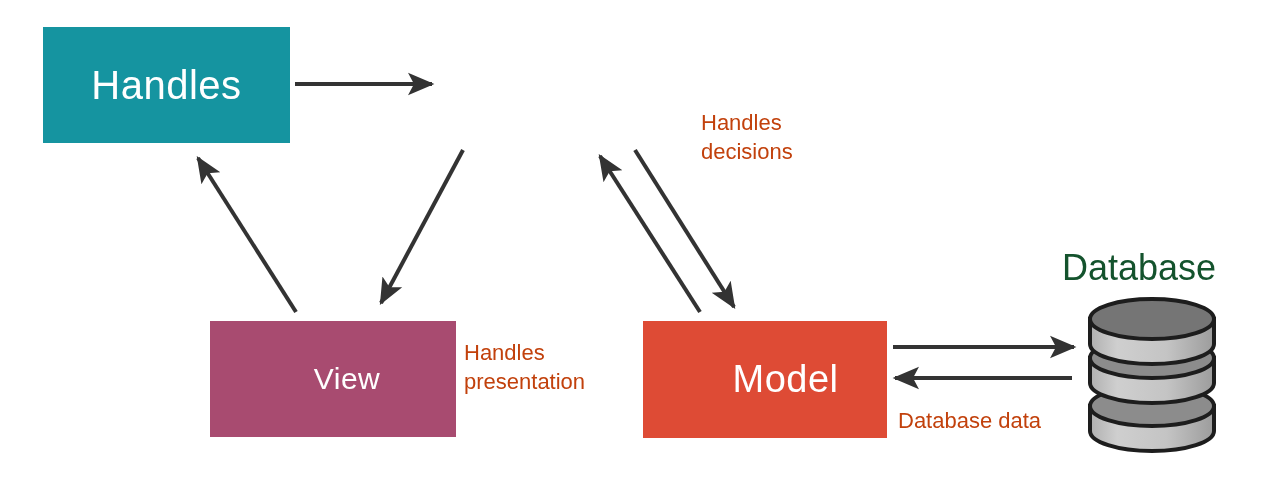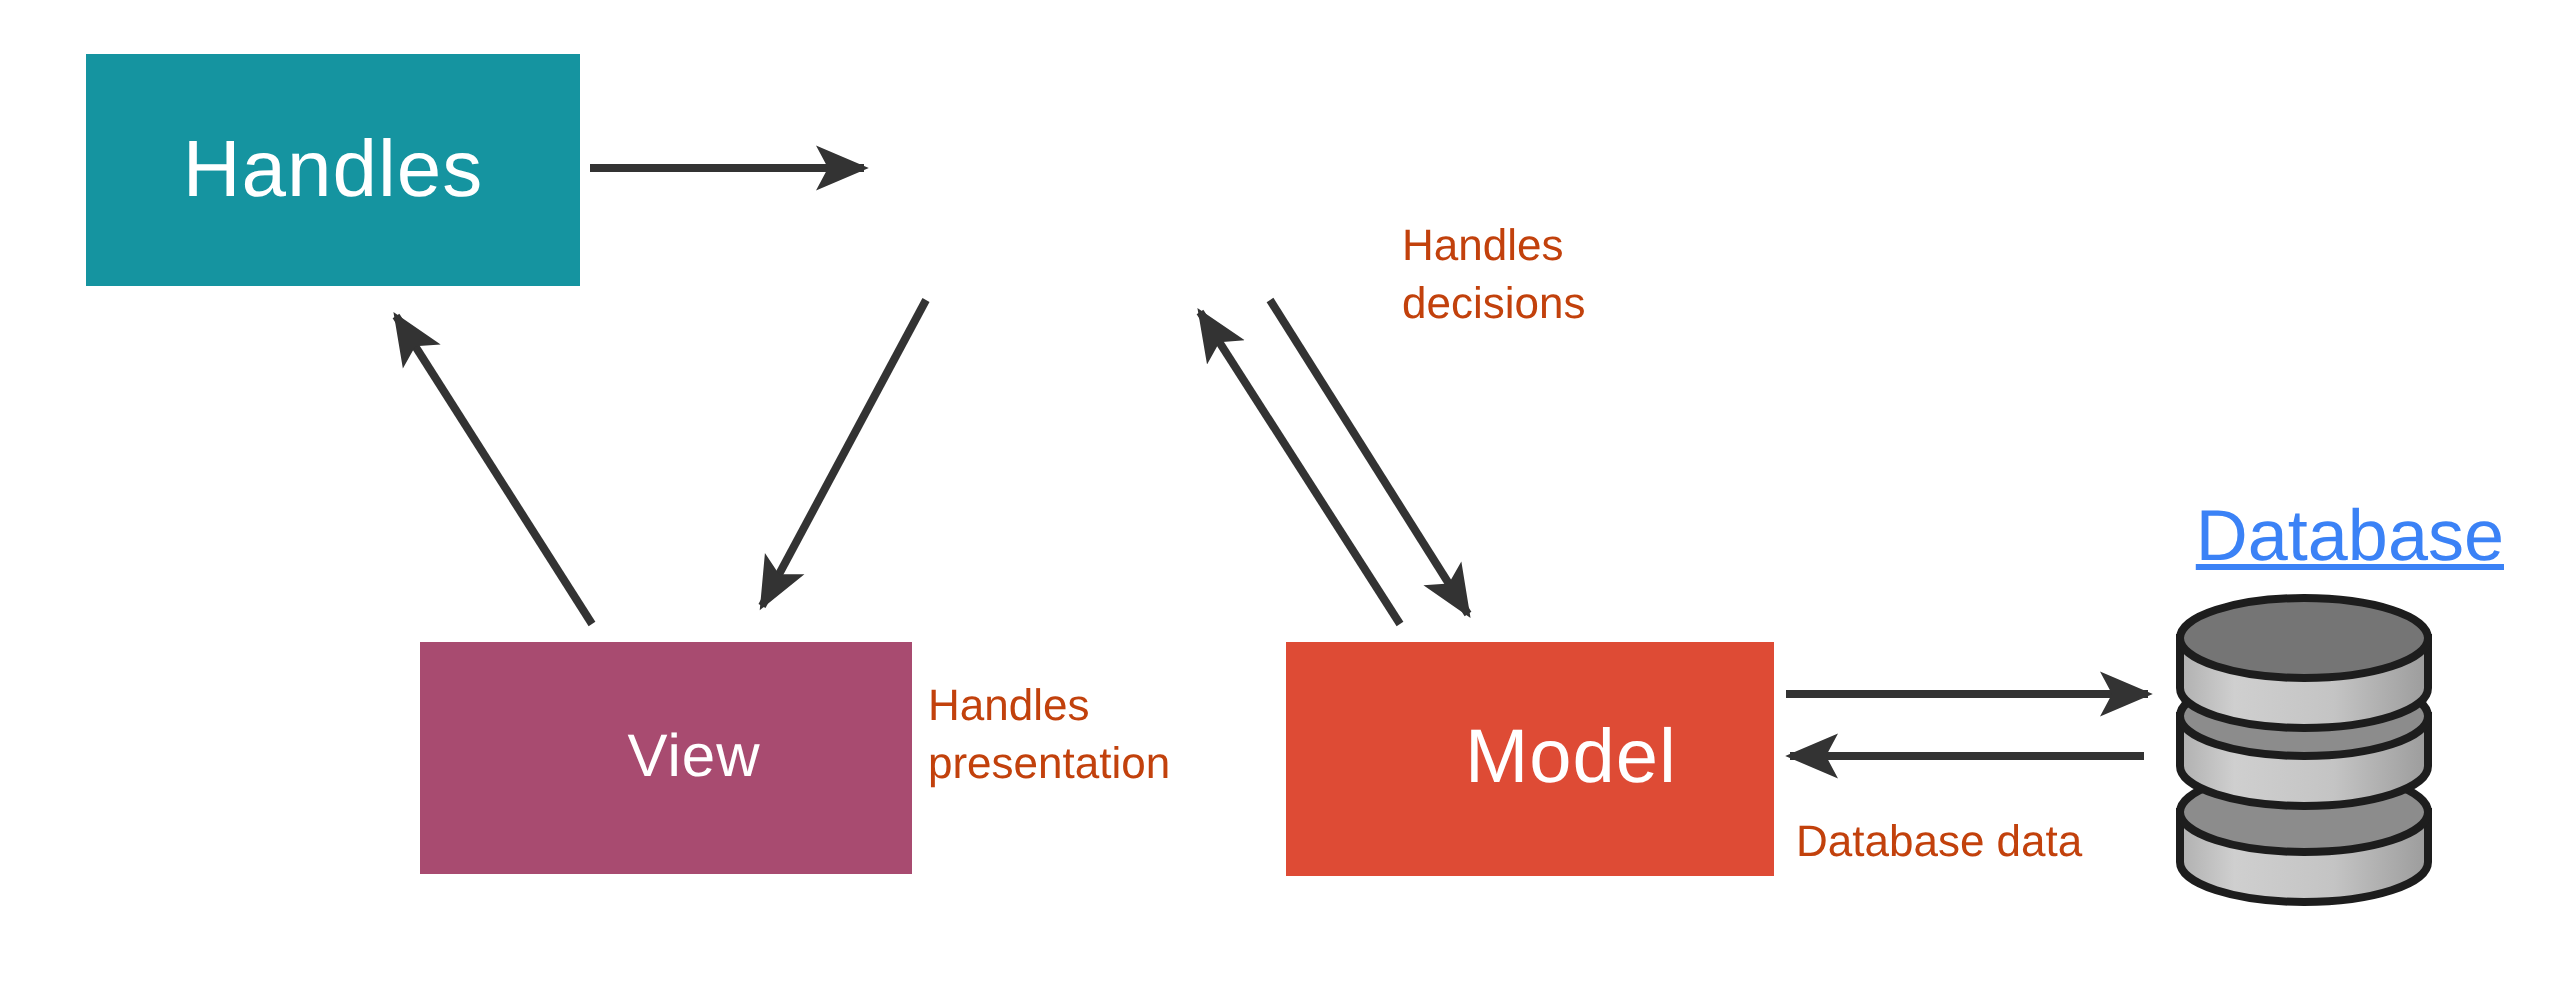--- a/index.html
+++ b/index.html
@@ -74,26 +74,25 @@
   }
   #caption-controller { left: 701px; top: 108px; }
   #caption-view       { left: 464px; top: 338px; }
   #caption-model      { left: 898px; top: 406px; }
 
   #db-label {
     position: absolute;
     left: 1062px;
     top: 250px;
     width: 190px;
-    text-align: right;
-    color: #3b82f6;
+    text-align: left;
+    color: #14532d;
     font-family: "Liberation Sans", sans-serif;
     font-size: 36px;
     line-height: 1;
-    text-decoration: underline;
   }
 
   #db-cylinder {
     position: absolute;
     left: 1086px;
     top: 296px;
     width: 132px;
     height: 158px;
   }
 

